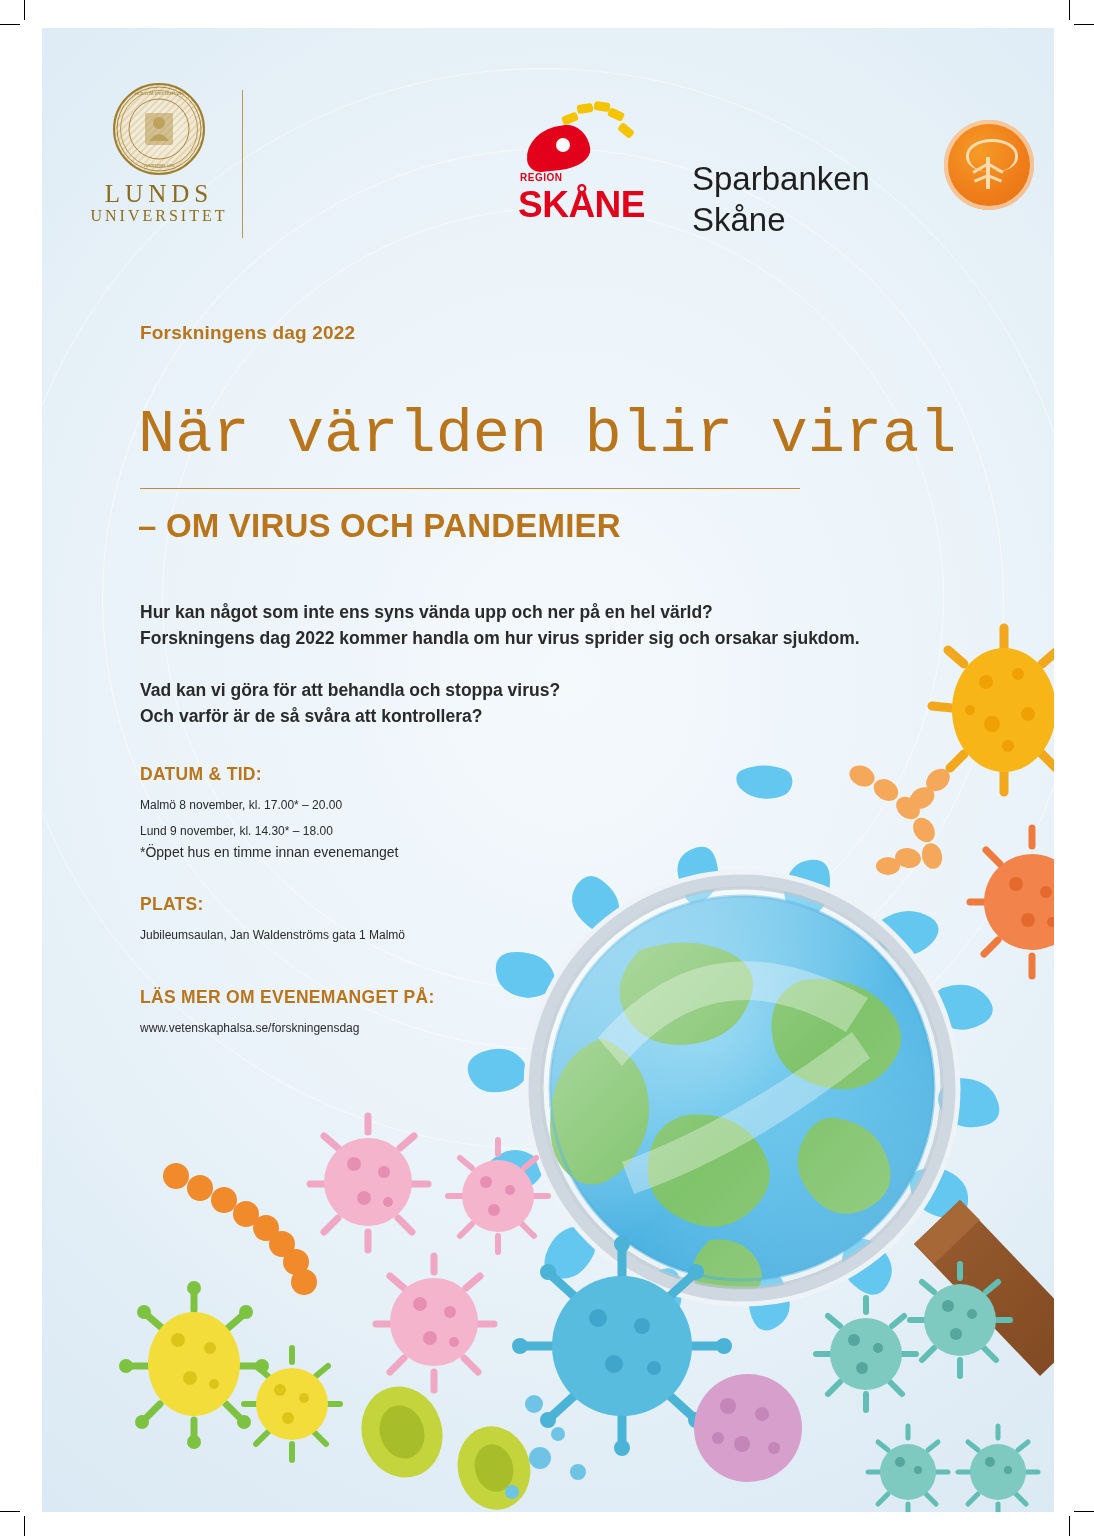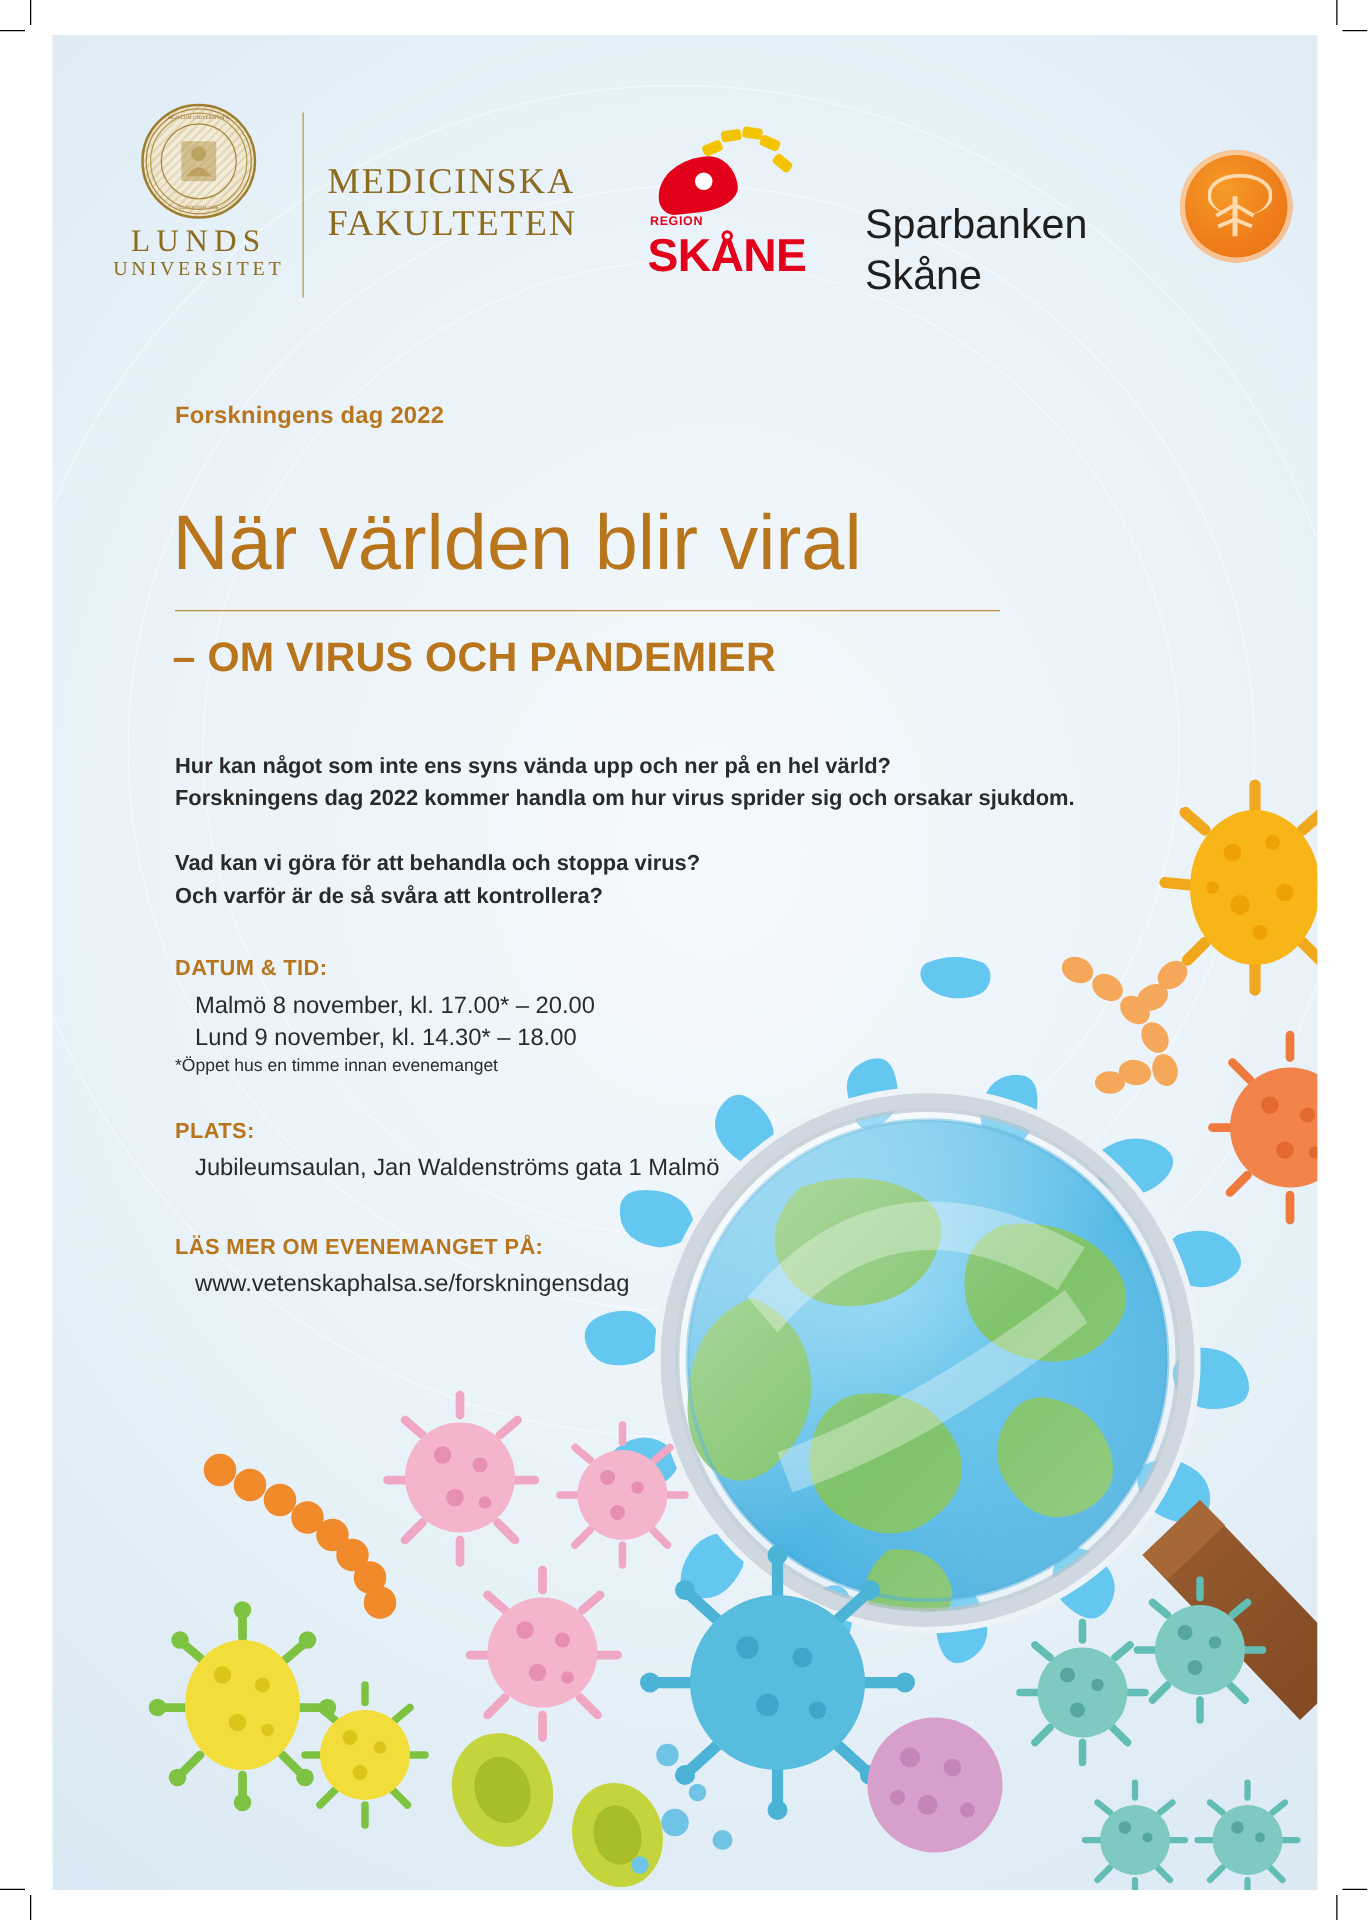--- a/index.html
+++ b/index.html
@@ -234,21 +234,21 @@
     font-size: 19px;
     font-weight: bold;
     color: #b9751b;
     letter-spacing: 0.2px;
   }
   h1.title {
     position: absolute;
     left: 96px;
     top: 372px;
     margin: 0;
-    font-family: Liberation Sans, sans-serif;
+    font-family: Liberation Mono, monospace;
     font-size: 62px;
     line-height: 70px;
     font-weight: normal;
     color: #b9751b;
   }
   .rule {
     position: absolute;
     left: 98px;
     top: 460px;
     width: 660px;
@@ -282,23 +282,23 @@
     font-size: 17.5px;
     font-weight: bold;
     color: #b9751b;
     letter-spacing: 0.3px;
   }
   .lbl-datum { top: 736px; }
   .lbl-plats { top: 866px; }
   .lbl-lasmer { top: 959px; }
   .info {
     position: absolute;
-    left: 114px;
+    left: 98px;
     color: #2a2a2a;
-    font-size: 19px;
+    font-size: 12px;
     line-height: 26px;
   }
   .info-datum { top: 764px; }
   .info-plats { top: 894px; }
   .info-link { top: 987px; }
   .fineprint {
     position: absolute;
     left: 98px;
     top: 814px;
     color: #2a2a2a;
@@ -353,24 +353,20 @@
           </svg>
         </div>
         <div class="lu-name">
           <span class="l1">LUNDS</span>
           <span class="l2">UNIVERSITET</span>
         </div>
       </div>
 
       <div class="lu-divider"></div>
 
-      <div class="fac-text">
-        <div>MEDICINSKA</div>
-        <div>FAKULTETEN</div>
-      </div>
 
       <div class="skane">
         <div class="fan">
           <span style="left:8px; top:30px; width:16px; height:9px; transform:rotate(-35deg);"></span>
           <span style="left:18px; top:14px; width:16px; height:9px; transform:rotate(-22deg);"></span>
           <span style="left:33px; top:4px;  width:16px; height:9px; transform:rotate(-8deg);"></span>
           <span style="left:50px; top:2px;  width:16px; height:9px; transform:rotate(8deg);"></span>
           <span style="left:64px; top:10px; width:16px; height:9px; transform:rotate(24deg);"></span>
           <span style="left:74px; top:26px; width:16px; height:9px; transform:rotate(40deg);"></span>
         </div>

